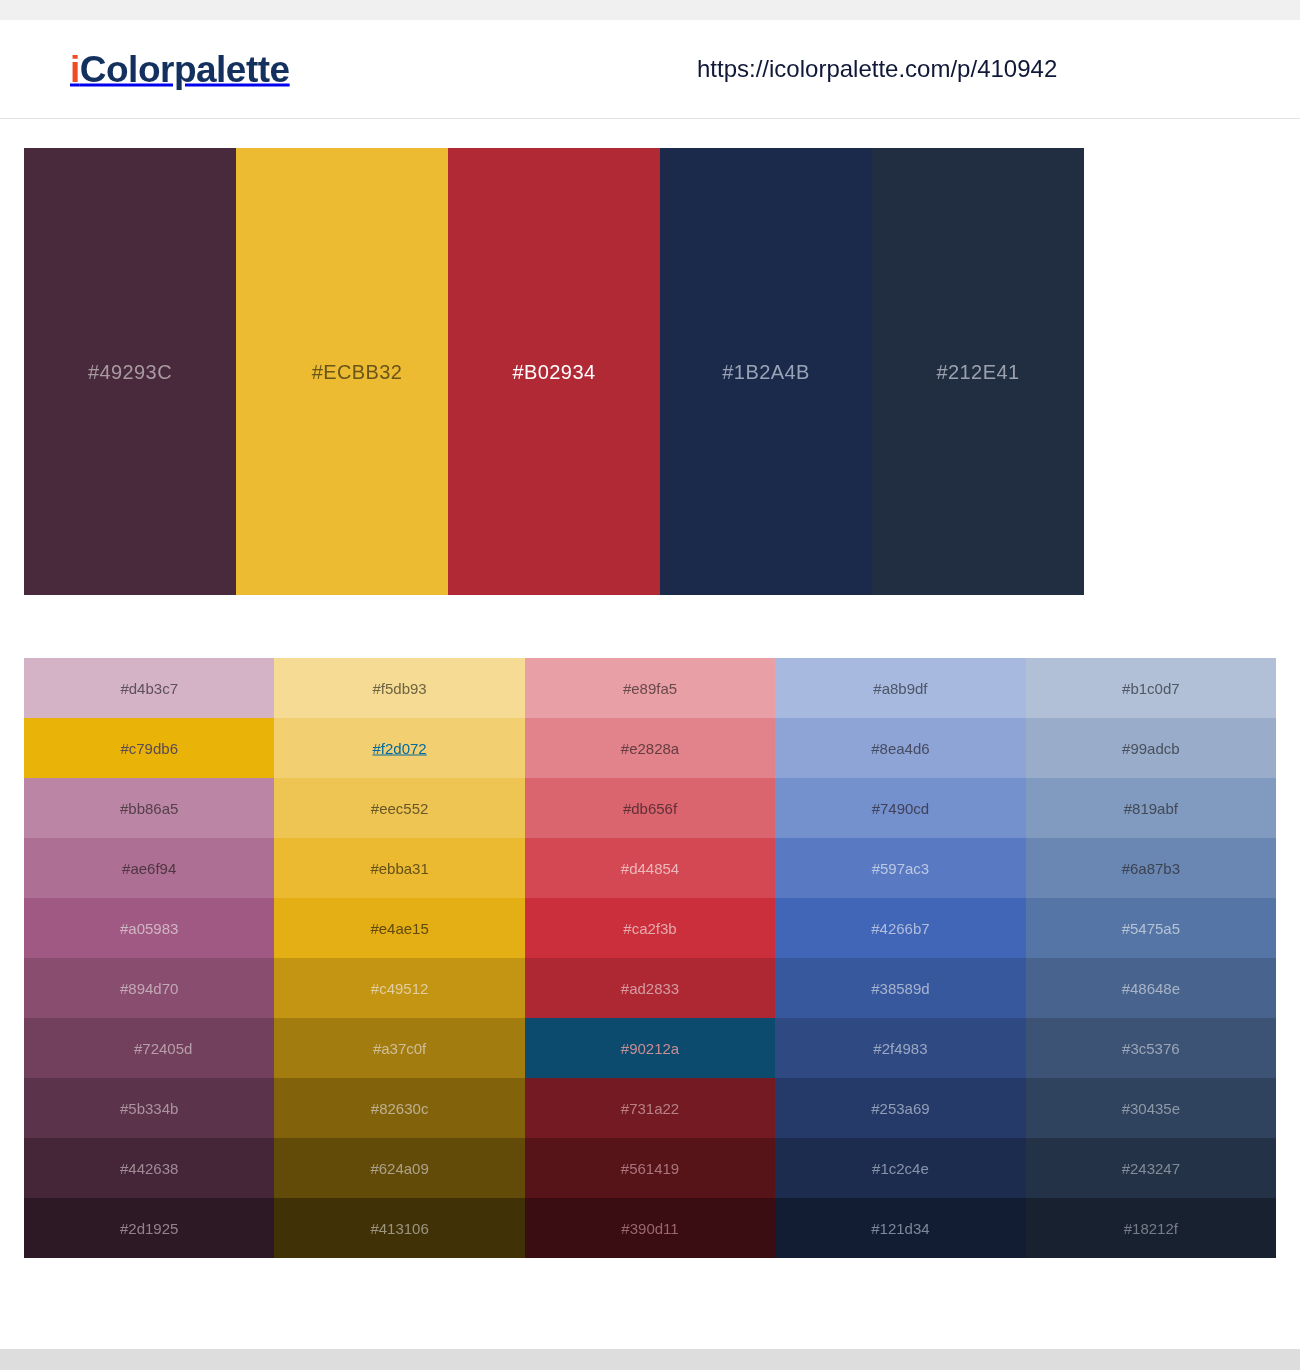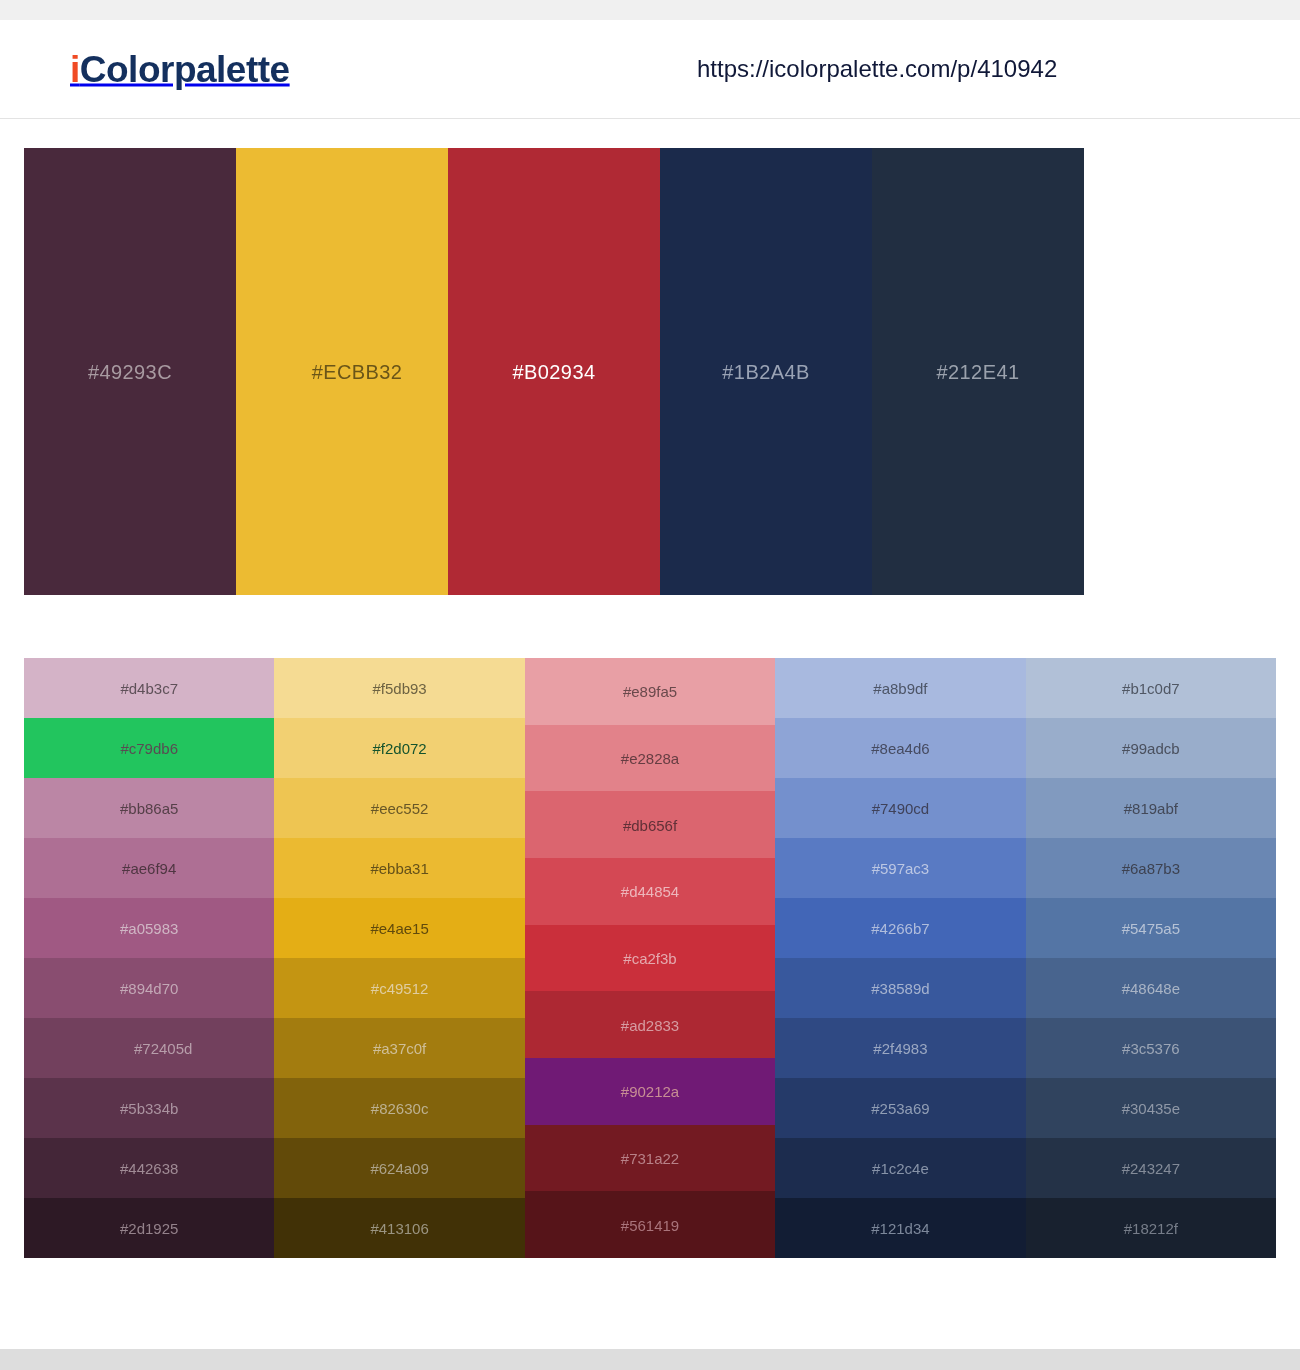--- a/index.html
+++ b/index.html
@@ -162,21 +162,21 @@
       <div class="palette-swatch" style="background: rgb(33, 46, 65);">
         <span class="hexlabel" style="color: rgb(155, 162, 173);">#212E41</span>
       </div>
     </section>
 
   <section class="shades-grid" id="shades-grid">
       <div class="shade-col">
         <div class="shade-cell" style="background: rgb(212, 179, 199);">
           <span class="hexlabel" style="color: rgb(95, 81, 89);">#d4b3c7</span>
         </div>
-        <div class="shade-cell" style="background: #22c55e;">
+        <div class="shade-cell" style="background: #eab308;">
           <span class="hexlabel" style="color: rgb(90, 75, 83);">#c79db6</span>
         </div>
         <div class="shade-cell" style="background: rgb(187, 134, 165);">
           <span class="hexlabel" style="color: rgb(86, 64, 73);">#bb86a5</span>
         </div>
         <div class="shade-cell" style="background: rgb(174, 111, 148);">
           <span class="hexlabel" style="color: rgb(79, 54, 66);">#ae6f94</span>
         </div>
         <div class="shade-cell" style="background: rgb(160, 89, 131);">
           <span class="hexlabel" style="color: rgb(207, 182, 196);">#a05983</span>
@@ -195,21 +195,21 @@
         </div>
         <div class="shade-cell" style="background: rgb(45, 25, 37);">
           <span class="hexlabel" style="color: rgb(148, 130, 139);">#2d1925</span>
         </div>
       </div>
       <div class="shade-col">
         <div class="shade-cell" style="background: rgb(245, 219, 147);">
           <span class="hexlabel" style="color: rgb(110, 99, 66);">#f5db93</span>
         </div>
         <div class="shade-cell" style="background: rgb(242, 208, 114);">
-          <span class="hexlabel" style="color: #14532d;">#f2d072</span>
+          <span class="hexlabel" style="color: #0369a1; text-decoration: underline;">#f2d072</span>
         </div>
         <div class="shade-cell" style="background: rgb(238, 197, 82);">
           <span class="hexlabel" style="color: rgb(104, 87, 39);">#eec552</span>
         </div>
         <div class="shade-cell" style="background: rgb(235, 186, 49);">
           <span class="hexlabel" style="color: rgb(101, 81, 25);">#ebba31</span>
         </div>
         <div class="shade-cell" style="background: rgb(228, 174, 21);">
           <span class="hexlabel" style="color: rgb(97, 74, 12);">#e4ae15</span>
         </div>
@@ -241,29 +241,32 @@
         </div>
         <div class="shade-cell" style="background: rgb(212, 72, 84);">
           <span class="hexlabel" style="color: rgb(237, 182, 187);">#d44854</span>
         </div>
         <div class="shade-cell" style="background: rgb(202, 47, 59);">
           <span class="hexlabel" style="color: rgb(228, 169, 174);">#ca2f3b</span>
         </div>
         <div class="shade-cell" style="background: rgb(173, 40, 51);">
           <span class="hexlabel" style="color: rgb(214, 155, 161);">#ad2833</span>
         </div>
-        <div class="shade-cell" style="background: #701a75;">
+        <div class="shade-cell" style="background: #0c4a6e;">
           <span class="hexlabel" style="color: rgb(199, 142, 148);">#90212a</span>
         </div>
         <div class="shade-cell" style="background: rgb(115, 26, 34);">
           <span class="hexlabel" style="color: rgb(184, 129, 136);">#731a22</span>
         </div>
         <div class="shade-cell" style="background: rgb(86, 20, 25);">
           <span class="hexlabel" style="color: rgb(169, 116, 123);">#561419</span>
         </div>
+        <div class="shade-cell" style="background: rgb(57, 13, 17);">
+          <span class="hexlabel" style="color: rgb(154, 103, 110);">#390d11</span>
+        </div>
       </div>
       <div class="shade-col">
         <div class="shade-cell" style="background: rgb(168, 185, 223);">
           <span class="hexlabel" style="color: rgb(77, 85, 103);">#a8b9df</span>
         </div>
         <div class="shade-cell" style="background: rgb(142, 164, 214);">
           <span class="hexlabel" style="color: rgb(70, 75, 97);">#8ea4d6</span>
         </div>
         <div class="shade-cell" style="background: rgb(116, 144, 205);">
           <span class="hexlabel" style="color: rgb(63, 66, 90);">#7490cd</span>

